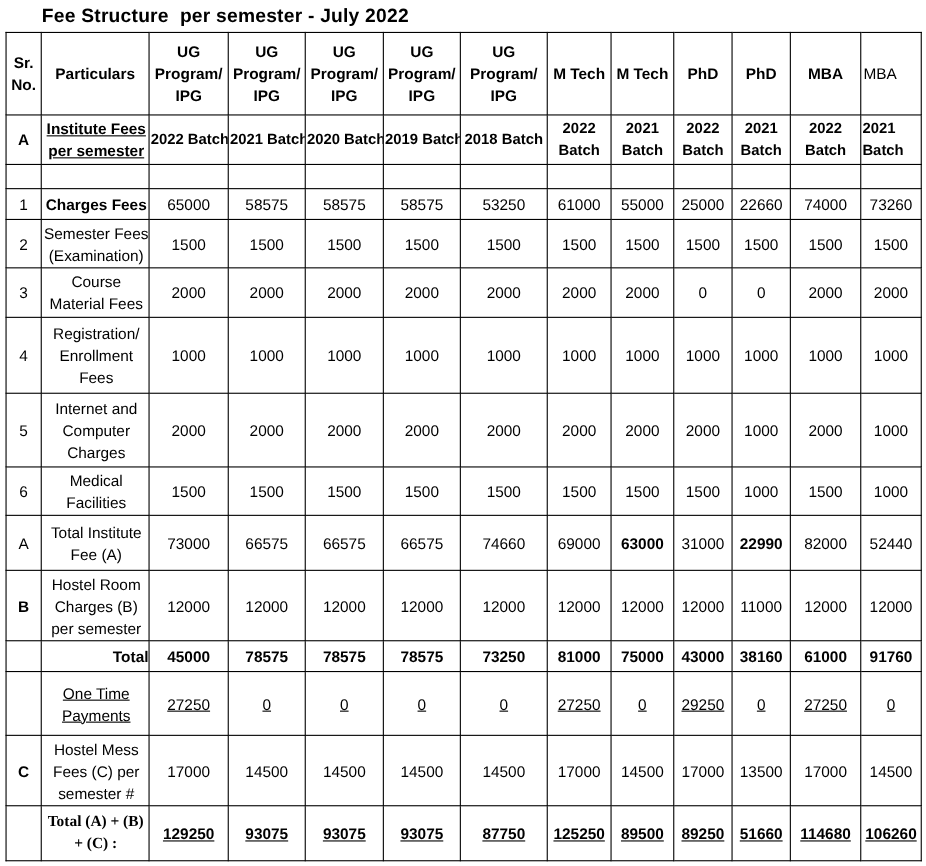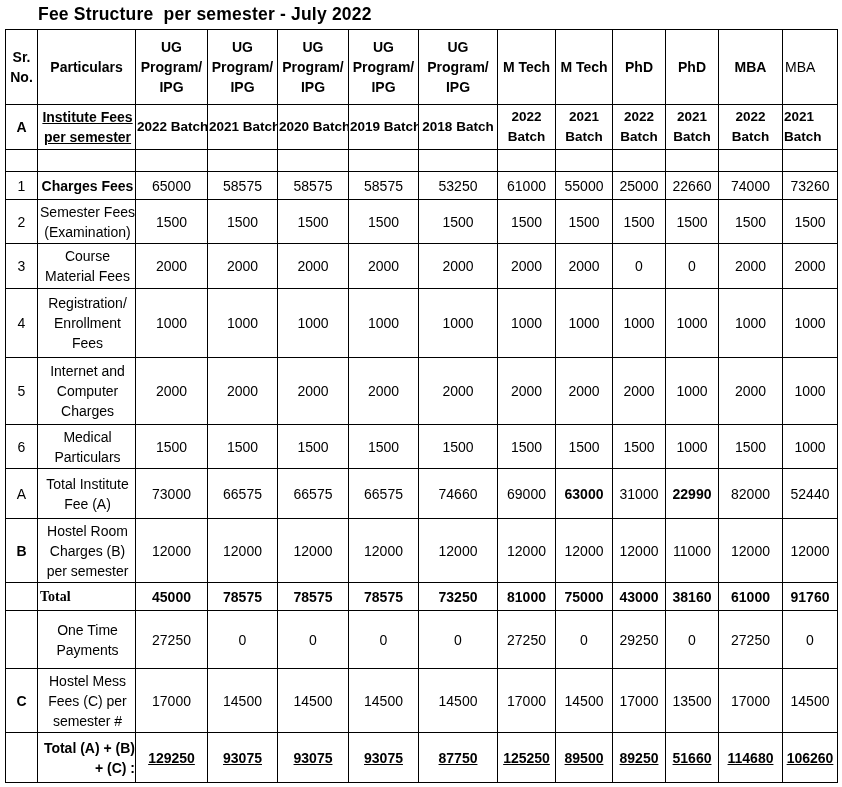--- a/index.html
+++ b/index.html
@@ -21,39 +21,39 @@
     font-size:14px;line-height:20px;
     vertical-align:middle;text-align:center;
     padding:1px 2px;overflow:hidden;
     word-wrap:break-word;
   }
   td.left{text-align:left;}
   td.right{text-align:right;padding-right:1px;}
   td.b{font-weight:bold;}
   td.u{text-decoration:underline;}
   td.label{text-align:center;padding-left:2px;padding-right:0;}
-  td.label.right{text-align:left;font-family:Liberation Serif, serif;}
-  td.label.center{text-align:right;padding-left:1px;}
+  td.label.right{text-align:right;}
+  td.label.center{text-align:center;padding-left:1px;font-family:Liberation Serif, serif;}
   td.batch{font-size:13.5px;font-weight:bold;padding-left:1px;padding-right:1px;}
   td.batch.nowrap{white-space:nowrap;}
   td.batch.left{text-align:left;}
   
   tr.h-header{height:75px;}
   tr.h-batch{height:45px;}
   tr.h-empty{height:22px;}
   tr.dr-0{height:28px;}
   tr.dr-1{height:44px;}
   tr.dr-2{height:45px;}
   tr.dr-3{height:69px;}
   tr.dr-4{height:67px;}
   tr.dr-5{height:44px;}
   tr.dr-6{height:50px;}
   tr.dr-7{height:64px;}
   tr.dr-8{height:28px;}
-  tr.dr-9{height:58px;}
+  tr.dr-9{height:58px;text-decoration:underline;}
   tr.dr-10{height:64px;}
   tr.dr-11{height:50px;}
 </style>
 </head>
 <body>
 
 <div class="page">
   <div class="title">Fee Structure  per semester - July 2022</div>
   <table class="fee-table">
     <colgroup>
@@ -187,21 +187,21 @@
           <td>2000</td>
           <td>2000</td>
           <td>2000</td>
           <td>2000</td>
           <td>1000</td>
           <td>2000</td>
           <td>1000</td>
         </tr>
         <tr class="dr-5">
           <td>6</td>
-          <td class="label">Medical Particulars</td>
+          <td class="label">Medical Facilities</td>
           <td>1500</td>
           <td>1500</td>
           <td>1500</td>
           <td>1500</td>
           <td>1500</td>
           <td>1500</td>
           <td>1500</td>
           <td>1500</td>
           <td>1000</td>
           <td>1500</td>

